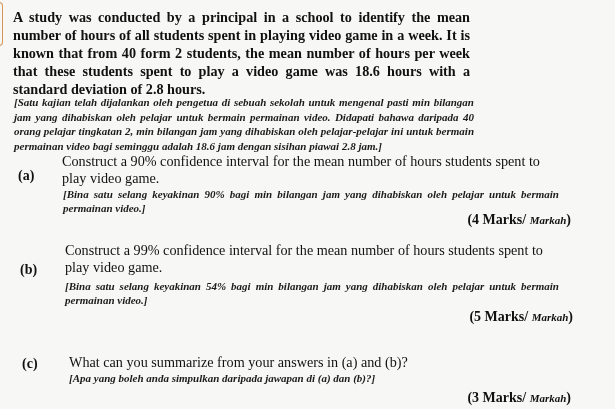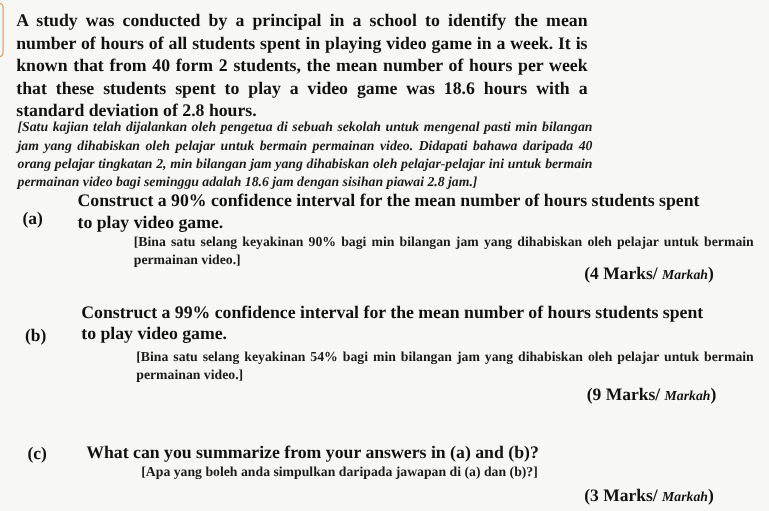--- a/index.html
+++ b/index.html
@@ -21,25 +21,25 @@
   }
   .intro-ms {
     position: absolute; left: 14px; top: 95px; width: 460px;
     font-size: 11px; line-height: 14.5px; font-style: italic; font-weight: bold;
     text-align: justify; color: #1a1a1a;
   }
   .q-label {
     position: absolute; font-size: 14px; font-weight: bold;
   }
   .q-text {
-    position: absolute; font-size: 14.2px; line-height: 17px; font-weight: bold;
+    position: absolute; font-size: 14.2px; line-height: 17px; font-weight: normal;
   }
   .q-ms {
-    position: absolute; font-size: 11px; line-height: 13.5px; font-weight: bold;
-    color: #1a1a1a; text-align: justify; margin-left: 44px;
+    position: absolute; font-size: 11px; line-height: 13.5px; font-style: italic; font-weight: bold;
+    color: #1a1a1a; text-align: justify;
   }
   .marks {
     position: absolute; font-size: 14px; font-weight: bold; white-space: nowrap;
   }
   .marks .ms { font-size: 11px; font-style: italic; }
 </style>
 </head>
 <body>
 
 <div class="page">
@@ -49,19 +49,19 @@
   <div class="intro-ms">[Satu kajian telah dijalankan oleh pengetua di sebuah sekolah untuk mengenal pasti min bilangan jam yang dihabiskan oleh pelajar untuk bermain permainan video. Didapati bahawa daripada 40 orang pelajar tingkatan 2, min bilangan jam yang dihabiskan oleh pelajar-pelajar ini untuk bermain permainan video bagi seminggu adalah 18.6 jam dengan sisihan piawai 2.8 jam.]</div>
 
   <div class="q-label" style="left:18px; top:168px;">(a)</div>
   <div class="q-text" style="left:62px; top:153px; width:500px;">Construct a 90% confidence interval for the mean number of hours students spent to play video game.</div>
   <div class="q-ms" style="left:63px; top:188px; width:496px;">[Bina satu selang keyakinan 90% bagi min bilangan jam yang dihabiskan oleh pelajar untuk bermain permainan video.]</div>
   <div class="marks" style="right:44px; top:212px;"><span>(4 Marks/</span> <span class="ms">Markah</span><span>)</span></div>
 
   <div class="q-label" style="left:20px; top:262px;">(b)</div>
   <div class="q-text" style="left:65px; top:242px; width:498px;">Construct a 99% confidence interval for the mean number of hours students spent to play video game.</div>
   <div class="q-ms" style="left:65px; top:280px; width:494px;">[Bina satu selang keyakinan 54% bagi min bilangan jam yang dihabiskan oleh pelajar untuk bermain permainan video.]</div>
-  <div class="marks" style="right:42px; top:309px;"><span>(9 Marks/</span> <span class="ms">Markah</span><span>)</span></div>
+  <div class="marks" style="right:42px; top:309px;"><span>(5 Marks/</span> <span class="ms">Markah</span><span>)</span></div>
 
   <div class="q-label" style="left:22px; top:356px;">(c)</div>
   <div class="q-text" style="left:69px; top:354px; width:500px;">What can you summarize from your answers in (a) and (b)?</div>
   <div class="q-ms" style="left:69px; top:372px; width:500px;">[Apa yang boleh anda simpulkan daripada jawapan di (a) dan (b)?]</div>
   <div class="marks" style="right:44px; top:390px;"><span>(3 Marks/</span> <span class="ms">Markah</span><span>)</span></div>
 </div>
 
 </body></html>

